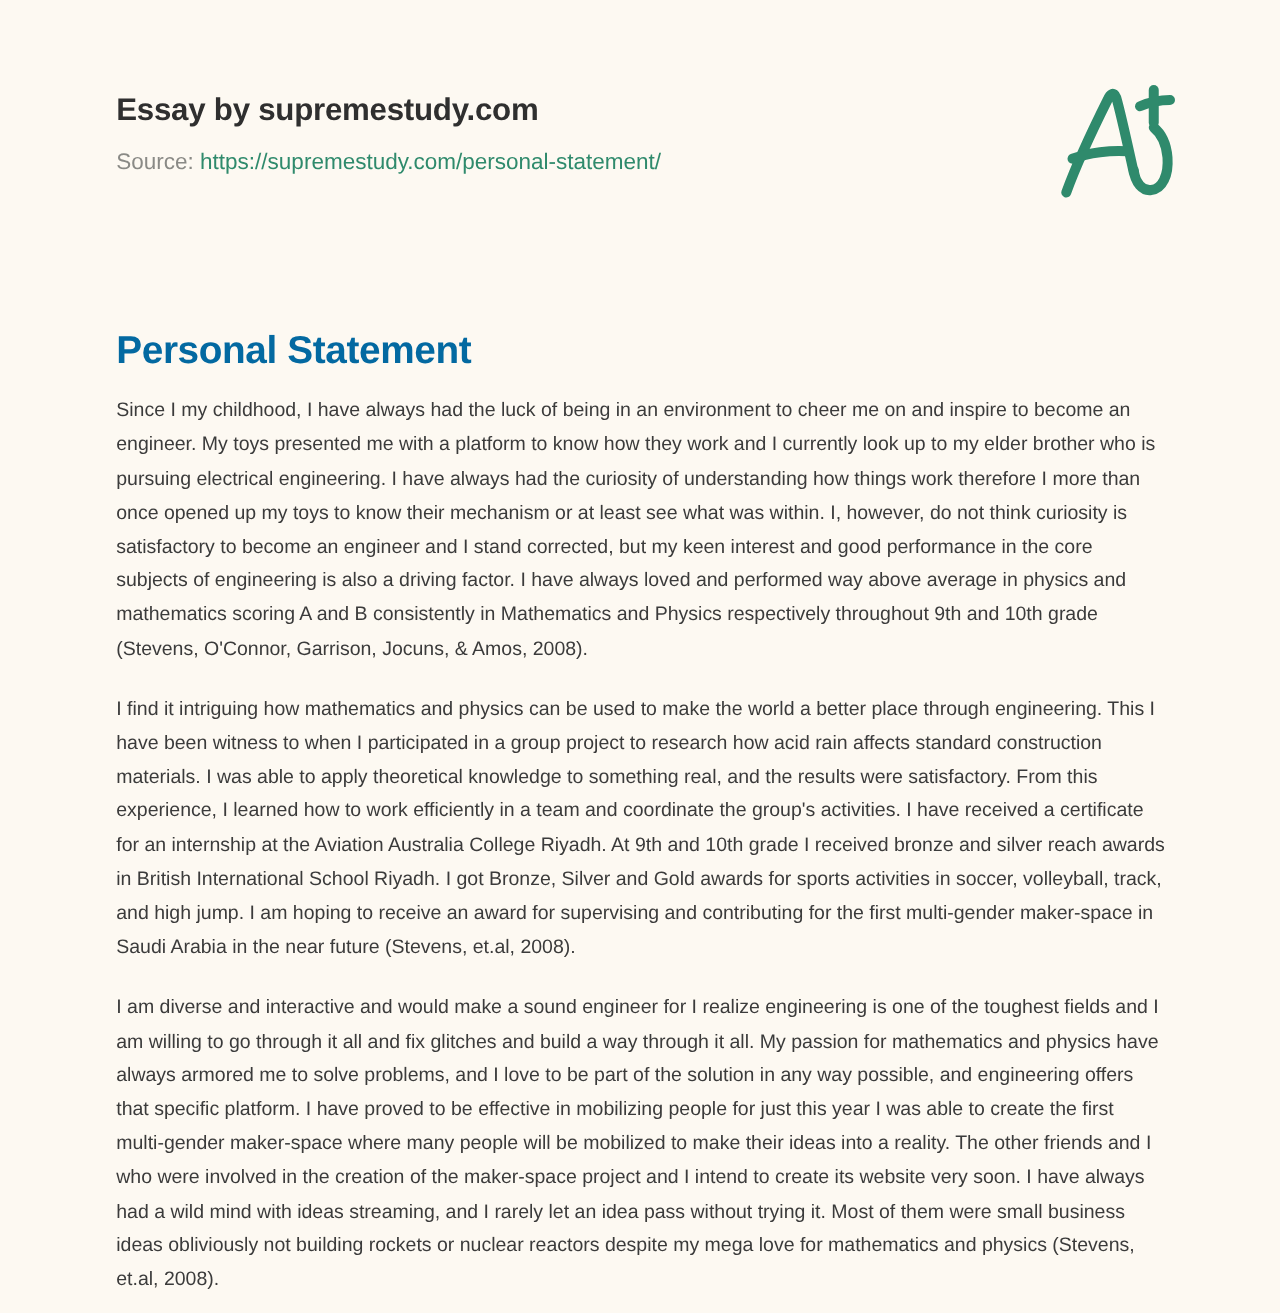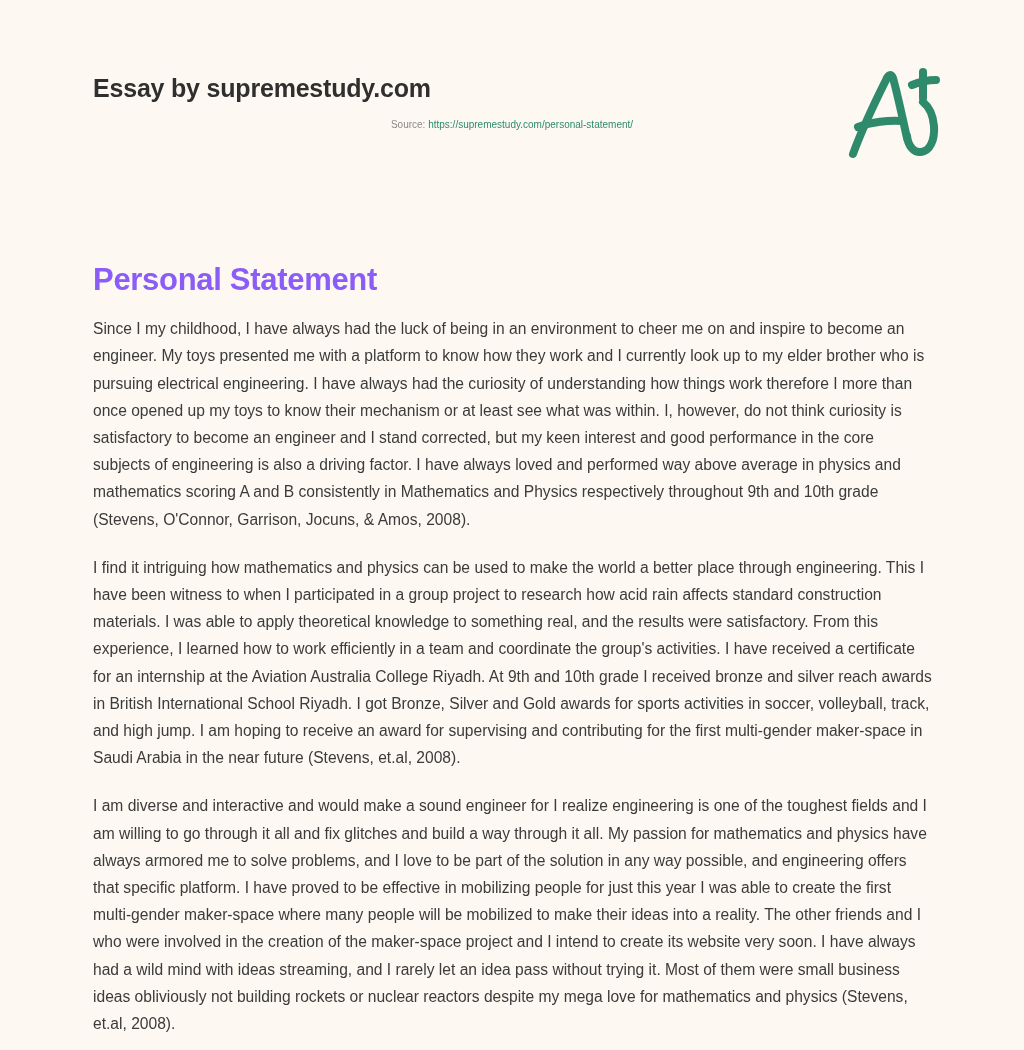--- a/index.html
+++ b/index.html
@@ -33,24 +33,23 @@
   .brand-line {
     font-size: 25px;
     font-weight: bold;
     color: #2f2f2f;
     letter-spacing: -0.2px;
     line-height: 1.2;
     margin: 0;
   }
   .source-line {
     margin: 16px 0 0 0;
-    font-size: 10px;
+    font-size: 18px;
     line-height: 1.2;
     color: #8a8a86;
-    text-align: center;
   }
   .source-label {
     color: #8a8a86;
   }
   .source-url {
     color: #2f8a6c;
     text-decoration: none;
   }
 
   
@@ -65,21 +64,21 @@
     display: block;
     width: 120px;
     height: 110px;
   }
 
   
   .essay-title {
     margin: 132px 0 0 0;
     font-size: 31px;
     font-weight: bold;
-    color: #8b5cf6;
+    color: #0369a1;
     letter-spacing: -0.3px;
     line-height: 1.2;
   }
 
   
   .essay-body {
     margin-top: 17px;
     width: 840px;
   }
   .essay-body p {

